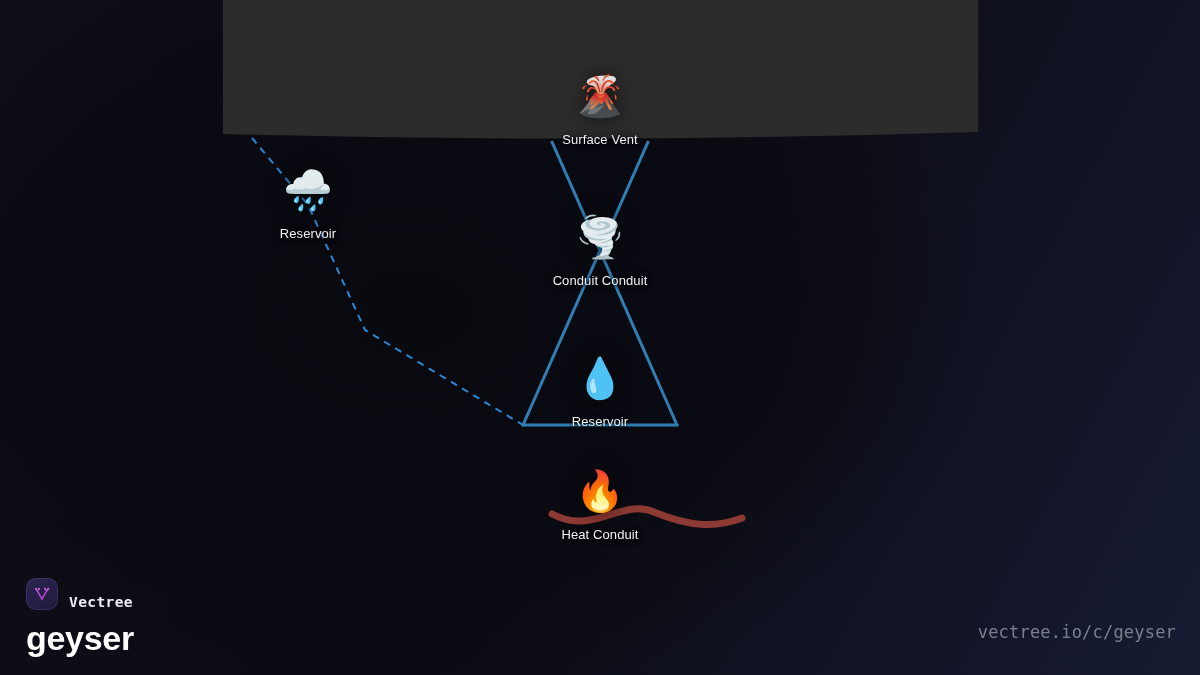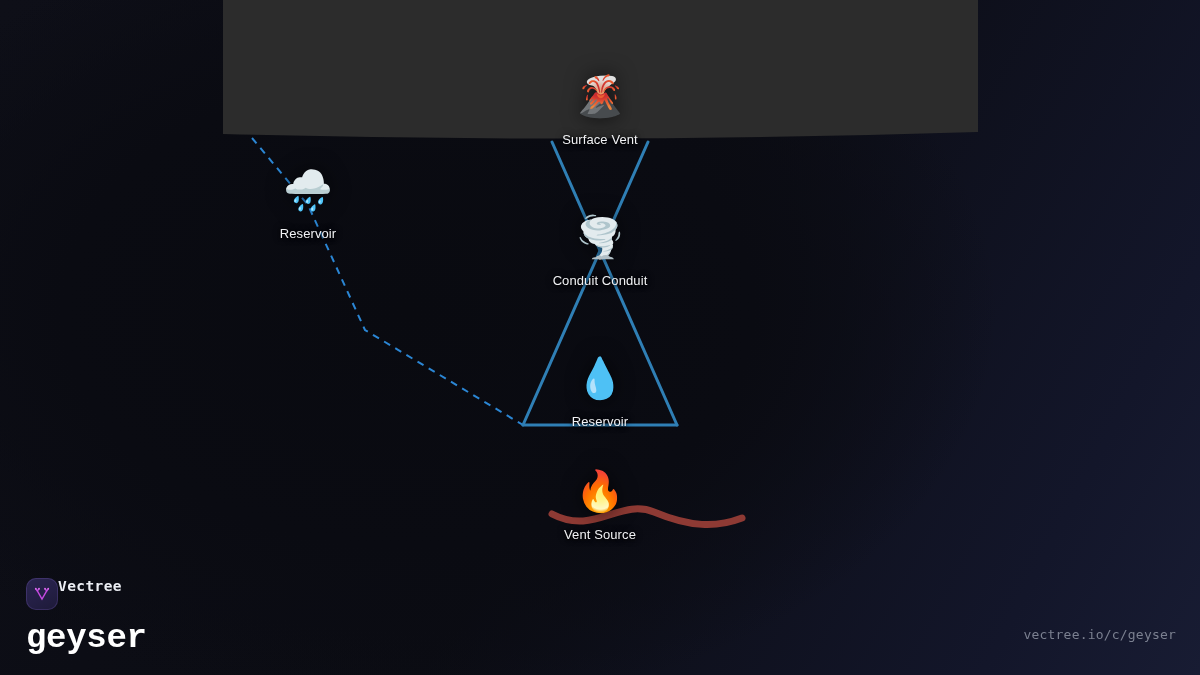--- a/index.html
+++ b/index.html
@@ -56,21 +56,22 @@
   }
 
   
   #brand {
     position: absolute;
     left: 26px;
     bottom: 18px;
   }
   #brand-row {
     display: flex;
-    align-items: flex-start;
+    align-items: flex-end;
+    gap: 11px;
   }
   #brand-mark {
     width: 32px;
     height: 32px;
     border-radius: 10px;
     background: linear-gradient(150deg, #2b2550 0%, #241f45 55%, #1d1a38 100%);
     box-shadow: inset 0 0 0 1px rgba(140,110,220,.22);
     display: flex;
     align-items: center;
     justify-content: center;
@@ -78,33 +79,33 @@
   }
   #brand-name {
     font-family: "DejaVu Sans Mono", "Liberation Mono", monospace;
     font-size: 14.5px;
     font-weight: 700;
     color: #eceef4;
     letter-spacing: .4px;
   }
   #page-title {
     margin-top: 9px;
-    font-family: Liberation Mono, monospace;
+    font-family: Liberation Sans, sans-serif;
     font-size: 34px;
     font-weight: 700;
     color: #ffffff;
     letter-spacing: -0.3px;
     line-height: 38px;
   }
   #site-url {
     position: absolute;
     right: 24px;
     bottom: 33px;
     font-family: "DejaVu Sans Mono", "Liberation Mono", monospace;
-    font-size: 13px;
+    font-size: 17px;
     color: #7b8090;
     letter-spacing: .2px;
   }
 </style>
 </head>
 <body>
 
 <div id="stage">
 
   <svg id="scene" viewBox="0 0 1200 675">
@@ -142,21 +143,21 @@
     <span class="nlabel">Conduit Conduit</span>
   </div>
 
   <div class="node" id="node-reservoir" style="left: 600px; top: 356px;">
     <span class="glyph">💧</span>
     <span class="nlabel">Reservoir</span>
   </div>
 
   <div class="node" id="node-heat-source" style="left: 600px; top: 469px;">
     <span class="glyph">🔥</span>
-    <span class="nlabel">Vent Source</span>
+    <span class="nlabel">Heat Conduit</span>
   </div>
 
   <div id="brand">
     <div id="brand-row">
       <div id="brand-mark">
         <svg width="20" height="20" viewBox="0 0 24 24" aria-hidden="true">
           <g stroke="#c44ae0" stroke-width="1.7" fill="none" stroke-linecap="round">
             <path d="M6.4 8.2 L12 18 L17.6 8.2"></path>
             <path d="M6.4 8.2 L4.6 6.0"></path>
             <path d="M6.4 8.2 L8.3 6.0"></path>

